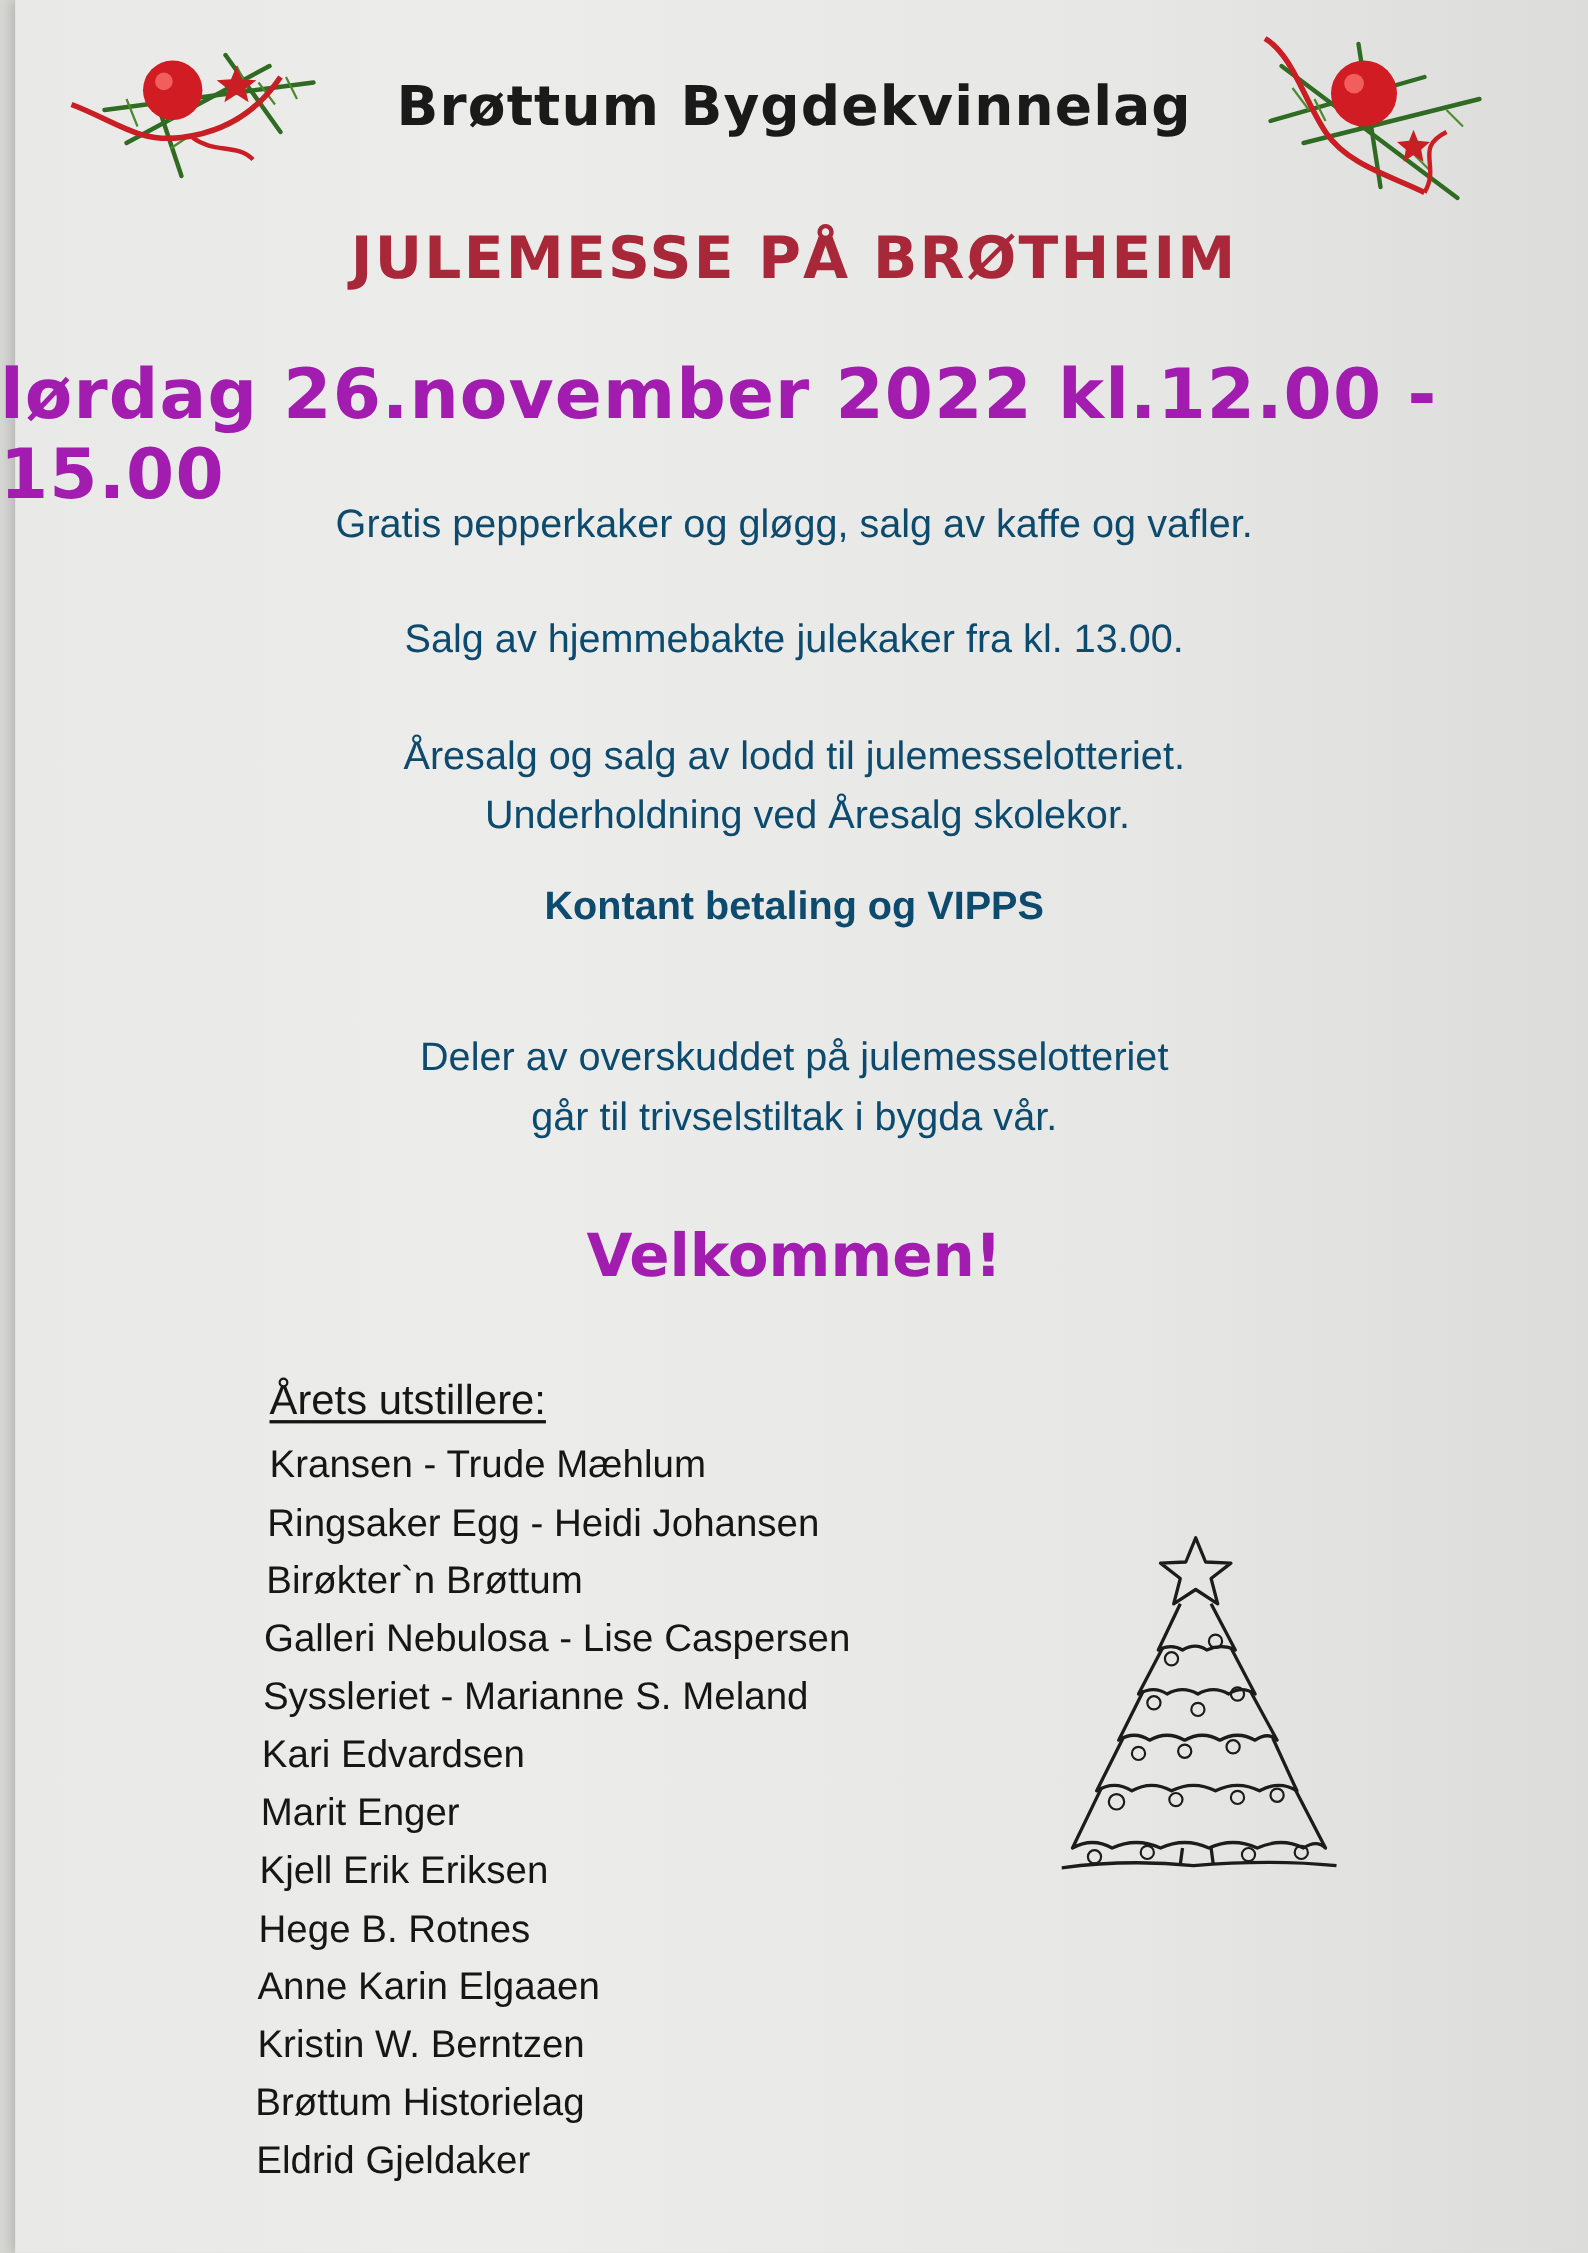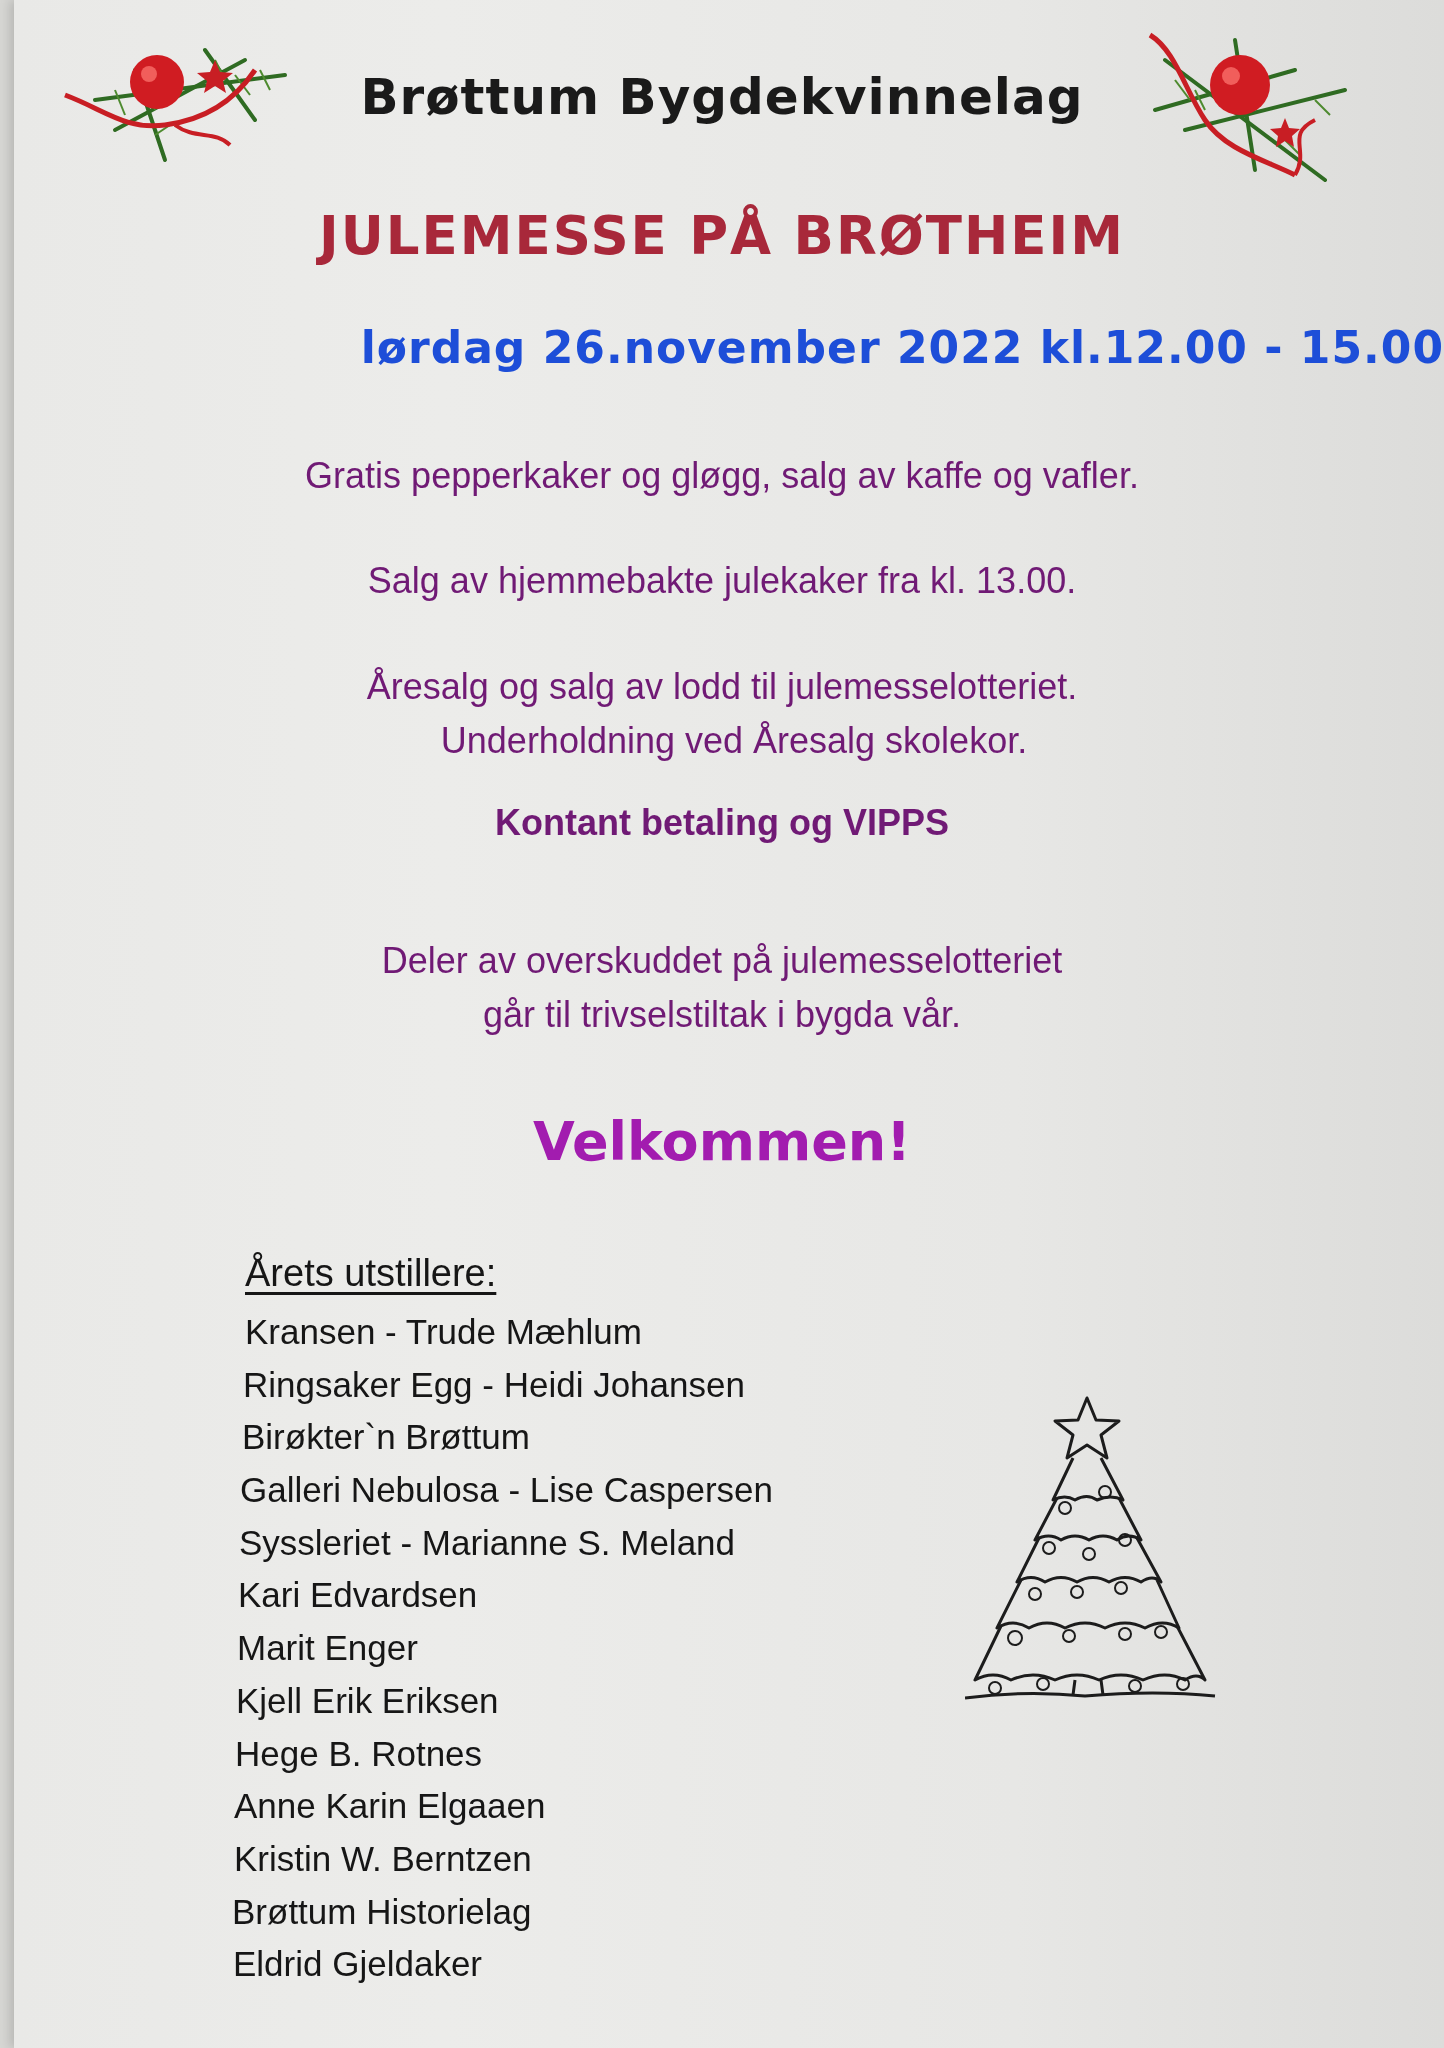--- a/index.html
+++ b/index.html
@@ -18,27 +18,27 @@
       position: absolute; top: 68px; left: 0; width: 1444px; text-align: center;
       font-family: "DejaVu Sans", sans-serif; font-weight: bold;
       font-size: 50px; color: #1a1a1a; letter-spacing: 1px;
     }
     .headline {
       position: absolute; top: 205px; left: 0; width: 1444px; text-align: center;
       font-family: "DejaVu Sans", sans-serif; font-weight: bold;
       font-size: 53px; color: #a8283a; letter-spacing: 2px;
     }
     .date {
-      position: absolute; top: 322px; left: 0; width: 1444px; text-align: right;
+      position: absolute; top: 322px; left: 0; width: 1444px; text-align: left;
       font-family: "DejaVu Sans", sans-serif; font-weight: bold;
-      font-size: 44px; color: #1d4ed8; letter-spacing: 1px;
+      font-size: 63px; color: #a21caf; letter-spacing: 1px;
     }
     .body-line {
       position: absolute; left: 0; width: 1444px; text-align: center;
-      font-family: "Liberation Sans", sans-serif; font-size: 36px; color: #701a75;
+      font-family: "Liberation Sans", sans-serif; font-size: 36px; color: #0c4a6e;
     }
     .strong { font-weight: bold; }
     .welcome {
       position: absolute; top: 1110px; left: 0; width: 1444px; text-align: center;
       font-family: "DejaVu Sans", sans-serif; font-weight: bold;
       font-size: 54px; color: #a21caf;
     }
     .ex-heading {
       position: absolute; top: 1252px; left: 245px;
       font-family: "Liberation Sans", sans-serif; font-size: 38px; color: #161616;

